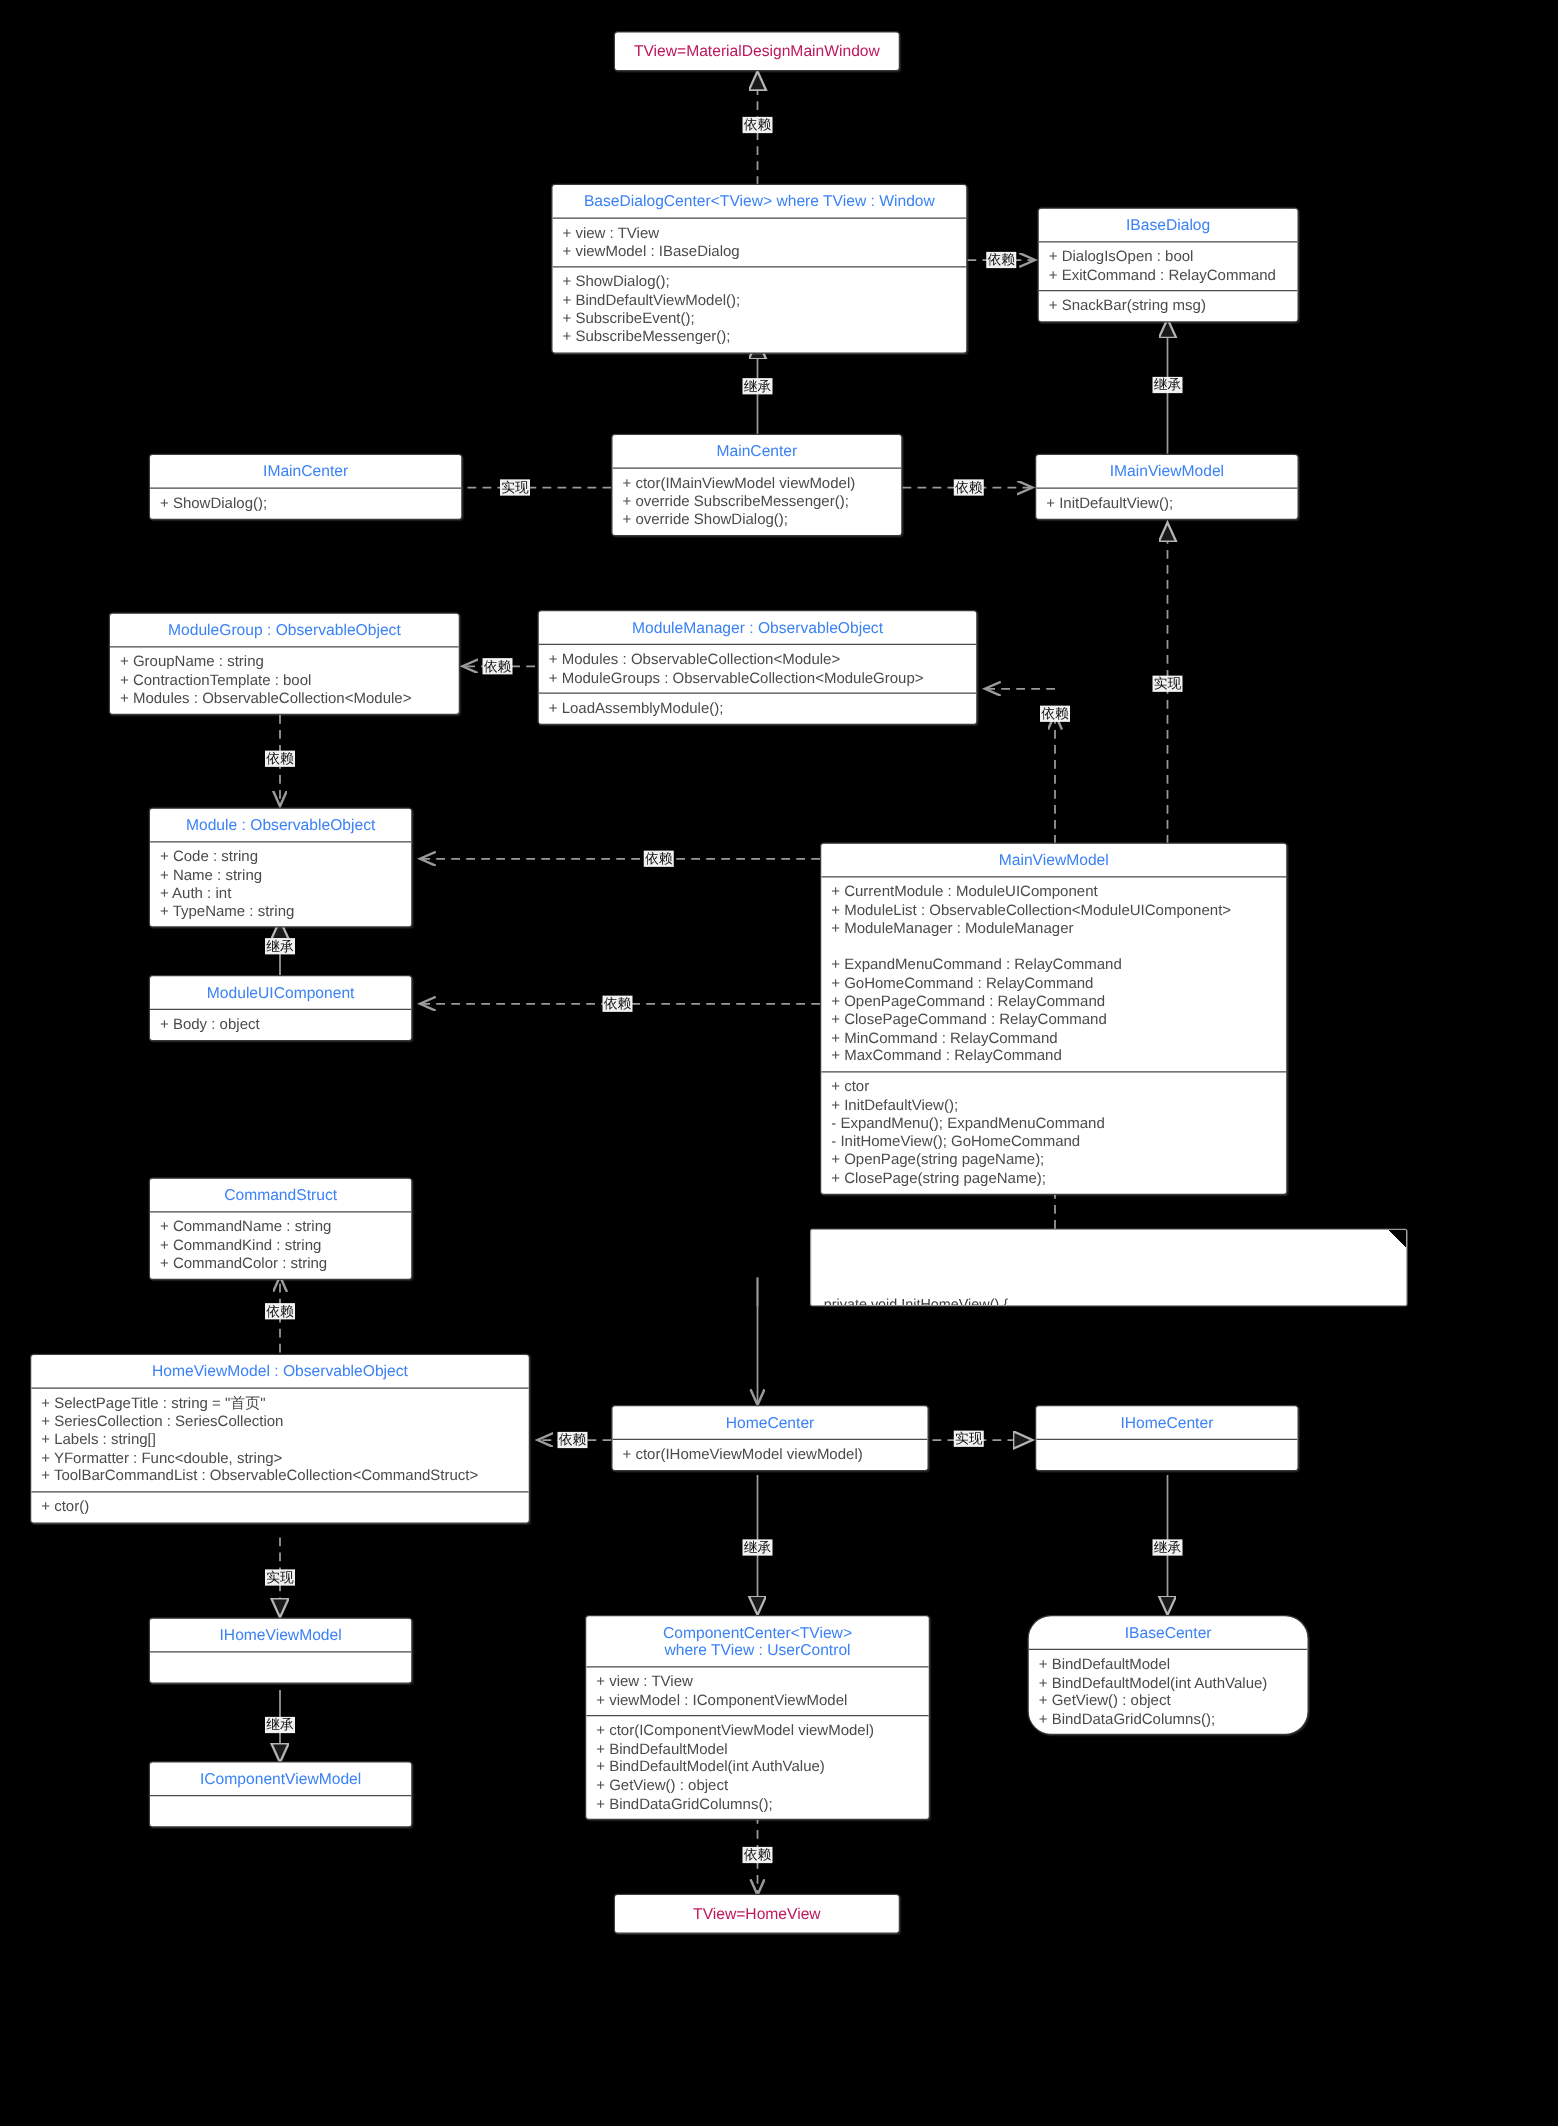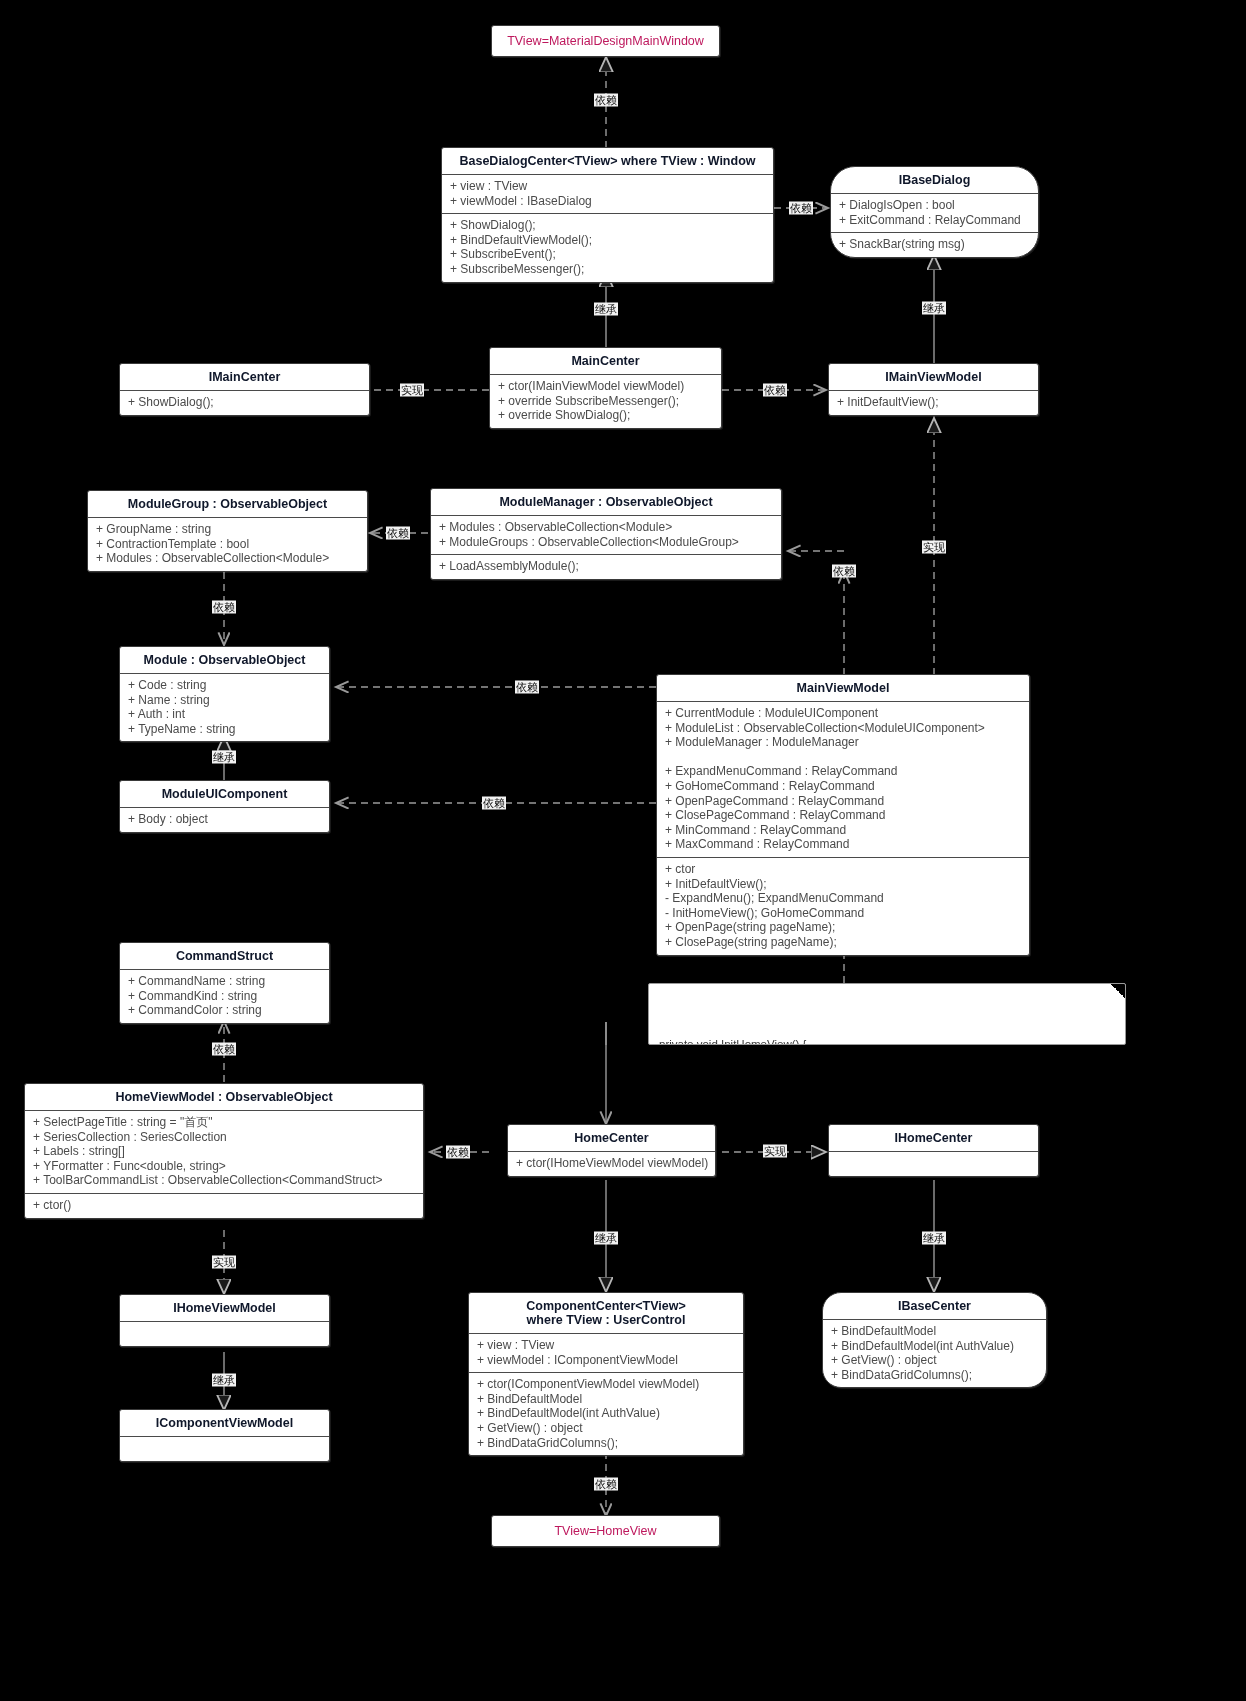--- a/index.html
+++ b/index.html
@@ -9,21 +9,21 @@
   }
   #canvas{position:absolute;left:0;top:0;width:1246px;height:1701px;}
   svg.links{position:absolute;left:0;top:0;width:1246px;height:1701px;pointer-events:none;}
 
   .node{
     position:absolute;background:#fff;border:1px solid #3a3a3a;border-radius:3px;
     box-shadow:1px 1px 0 rgba(255,255,255,0.10);
     box-sizing:border-box;overflow:hidden;
   }
   .node .title{
-    text-align:center;font-weight:bold;font-size:12.5px;color:#0f172a;
+    text-align:center;font-weight:normal;font-size:12.5px;color:#3b82f6;
     padding:6px 6px 6px 6px;line-height:14px;white-space:pre-line;
   }
   .node .sep{height:1px;background:#4a4a4a;}
   .node .sect{padding:4px 8px 5px 8px;}
   .node .row{
     font-size:12px;color:#4b4b4b;line-height:14.6px;white-space:nowrap;
   }
   .node .row.blank{height:14.6px;}
   .node.plain .title{font-weight:normal;color:#be185d;padding:8px 10px;}
 
@@ -122,21 +122,21 @@
     </div>
     <div class="sep"></div>
     <div class="sect">
       <div class="row">+ ShowDialog();</div>
       <div class="row">+ BindDefaultViewModel();</div>
       <div class="row">+ SubscribeEvent();</div>
       <div class="row">+ SubscribeMessenger();</div>
     </div>
   </div>
 
-  <div class="node" style="left:830px;top:166px;width:209px;border-radius:25px;">
+  <div class="node" style="left:830px;top:166px;width:209px;">
     <div class="title">IBaseDialog</div>
     <div class="sep"></div>
     <div class="sect">
       <div class="row">+ DialogIsOpen : bool</div>
       <div class="row">+ ExitCommand : RelayCommand</div>
     </div>
     <div class="sep"></div>
     <div class="sect">
       <div class="row">+ SnackBar(string msg)</div>
     </div>
@@ -263,21 +263,21 @@
       <div class="row">+ Labels : string[]</div>
       <div class="row">+ YFormatter : Func&lt;double, string&gt;</div>
       <div class="row">+ ToolBarCommandList : ObservableCollection&lt;CommandStruct&gt;</div>
     </div>
     <div class="sep"></div>
     <div class="sect">
       <div class="row">+ ctor()</div>
     </div>
   </div>
 
-  <div class="node" style="left:489px;top:1124px;width:209px;margin-left:18px;">
+  <div class="node" style="left:489px;top:1124px;width:254px;">
     <div class="title">HomeCenter</div>
     <div class="sep"></div>
     <div class="sect">
       <div class="row">+ ctor(IHomeViewModel viewModel)</div>
     </div>
   </div>
 
   <div class="node" style="left:828px;top:1124px;width:211px;">
     <div class="title">IHomeCenter</div>
     <div class="sep"></div>

